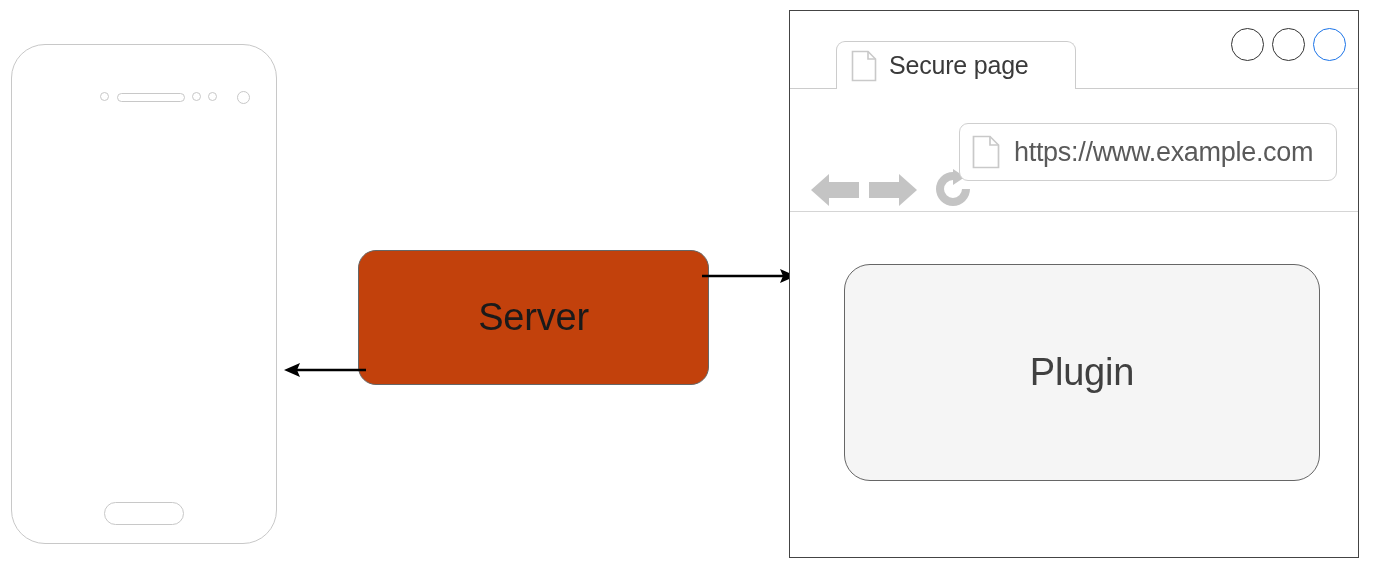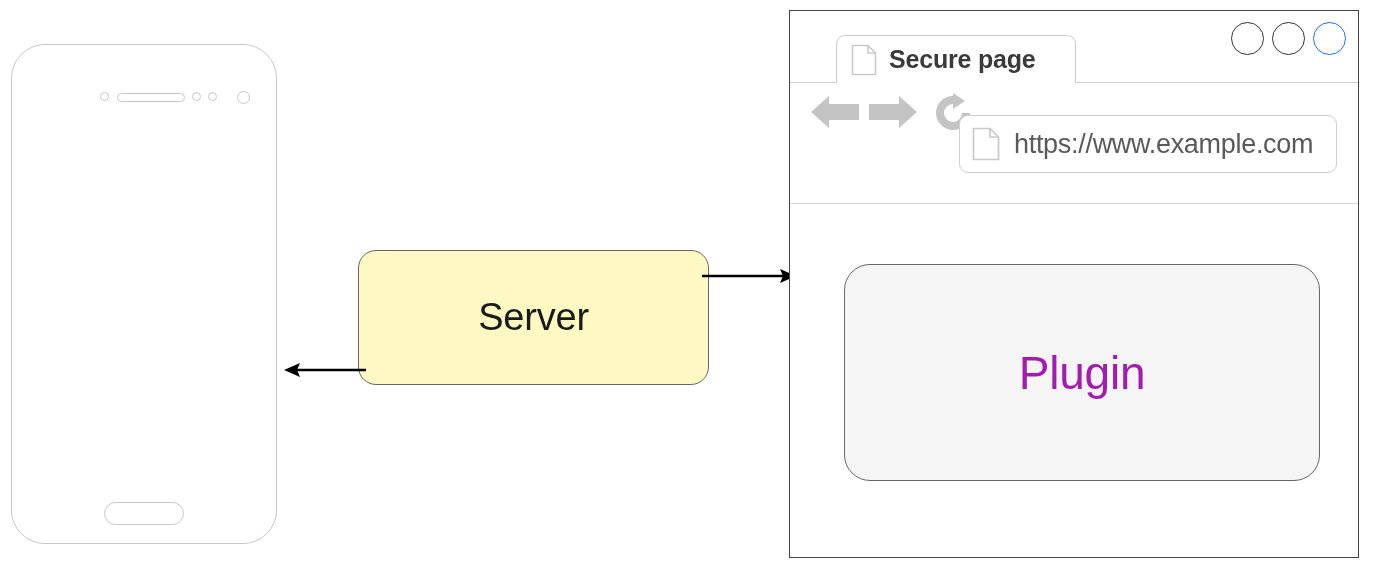--- a/index.html
+++ b/index.html
@@ -92,21 +92,21 @@
     height: 80px;
   }
 
   
   #server-box {
     position: absolute;
     left: 358px;
     top: 250px;
     width: 351px;
     height: 135px;
-    background: #fef9c3;
+    background: #c2410c;
     border: 1.6px solid #666666;
     border-radius: 18px;
     box-sizing: border-box;
     display: flex;
     align-items: center;
     justify-content: center;
   }
   #server-label {
     font-size: 38px;
     color: #1a1a1a;
@@ -125,26 +125,25 @@
     top: 10px;
     width: 570px;
     height: 548px;
     border: 1.8px solid #444444;
     background: #ffffff;
     box-sizing: border-box;
   }
   #browser-tabstrip {
     position: absolute;
     left: 0;
-    top: 2px;
+    top: 8px;
     width: 100%;
     height: 70px;
     border-bottom: 1.6px solid #cccccc;
     box-sizing: border-box;
-    font-weight: bold;
   }
   #browser-tab {
     position: absolute;
     left: 46px;
     top: 22px;
     width: 240px;
     height: 48px;
     border: 1.6px solid #cccccc;
     border-bottom: none;
     border-radius: 9px 9px 0 0;
@@ -173,27 +172,27 @@
     height: 33px;
     border-radius: 50%;
     border: 1.8px solid #333333;
     box-sizing: border-box;
   }
   .win-circle.accent { border-color: #1a73e8; }
 
   #browser-toolbar {
     position: absolute;
     left: 0;
-    top: 80px;
+    top: 88px;
     width: 100%;
     height: 113px;
     border-bottom: 1.6px solid #d5d5d5;
     box-sizing: border-box;
     display: flex;
-    align-items: flex-start;
+    align-items: flex-end;
   }
   #nav-back    { margin-left: 19px; }
   #nav-forward { margin-left: 6px; }
   #nav-reload  { margin-left: 12px; }
 
   #url-bar {
     position: absolute;
     left: 169px;
     top: 24px;
     width: 378px;
@@ -222,22 +221,22 @@
     height: 217px;
     background: #f5f5f5;
     border: 1.6px solid #666666;
     border-radius: 26px;
     box-sizing: border-box;
     display: flex;
     align-items: center;
     justify-content: center;
   }
   #plugin-label {
-    font-size: 46px;
-    color: #a21caf;
+    font-size: 38px;
+    color: #404040;
     letter-spacing: -0.2px;
   }
 </style>
 </head>
 <body>
 
 <div id="canvas">
 
   <div id="phone">
 

